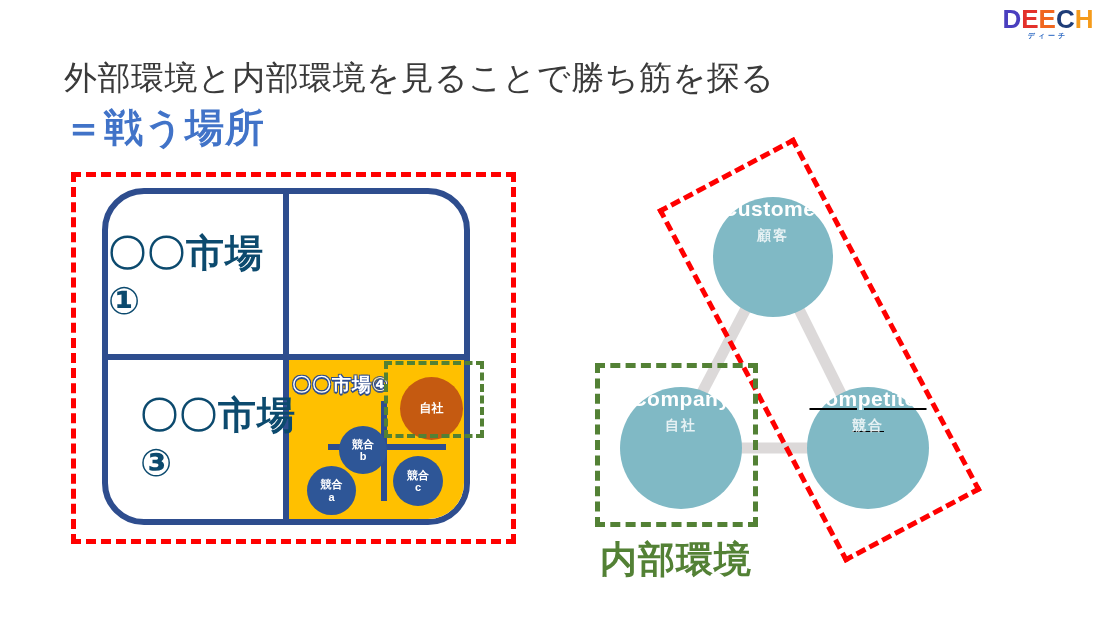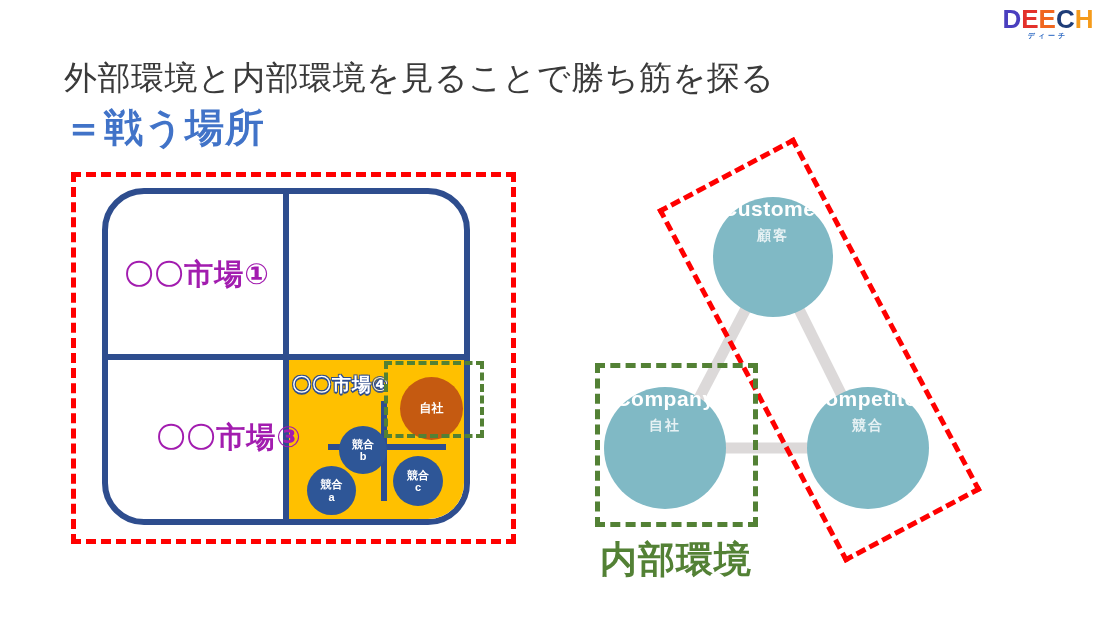--- a/index.html
+++ b/index.html
@@ -32,21 +32,21 @@
   .matrix .v-divider { position:absolute; left:calc(50% - 3px); top:-3px; bottom:-3px; width:6px; background:#2E4D8E; z-index:2; }
   .matrix .h-divider { position:absolute; top:calc(50% - 3px); left:-3px; right:-3px; height:6px; background:#2E4D8E; z-index:2; }
   .matrix .q4-bg {
     position:absolute; left:50%; top:50%; right:0; bottom:0;
     background:#FFC000; border-bottom-right-radius:36px; z-index:1;
   }
   .q-cell { position:absolute; width:50%; height:50%; display:flex; align-items:center; justify-content:center; z-index:3; }
   .q-cell.q1 { left:0; top:0; }
   .q-cell.q2 { right:0; top:0; }
   .q-cell.q3 { left:8px; bottom:0;margin-left:24px; }
-  .q-label { font-size:29px; font-weight:bold; color:#a21caf; letter-spacing:1px; }
+  .q-label { font-size:38px; font-weight:bold; color:#0c4a6e; letter-spacing:1px; }
   .q4-label {
     position:absolute; left:184px; top:178px; z-index:4;
     font-size:19px; font-weight:bold; color:#ffffff; letter-spacing:1px;
     text-shadow:-1px -1px 0 #2E4D8E, 1px -1px 0 #2E4D8E, -1px 1px 0 #2E4D8E, 1px 1px 0 #2E4D8E, 0 2px 0 #2E4D8E;
     text-align:right;
   }
   .sub-bar-v { position:absolute; left:273px; top:207px; width:6px; height:100px; background:#2E4D8E; z-index:3; }
   .sub-bar-h { position:absolute; left:220px; top:250px; width:118px; height:6px; background:#2E4D8E; z-index:3; }
   .bubble {
     position:absolute; border-radius:50%; display:flex; align-items:center; justify-content:center;
@@ -64,22 +64,22 @@
 
   
   .connectors { position:absolute; left:0; top:0; z-index:1; }
   .node {
     position:absolute; border-radius:50%; background:#80B9C5; z-index:2;
     display:flex; flex-direction:column; align-items:center; justify-content:flex-start; gap:6px;
   }
   .node .en { color:#ffffff; font-weight:bold; font-size:21px; letter-spacing:0.5px; }
   .node .ja { color:rgba(255,255,255,0.8); font-weight:bold; font-size:14px; letter-spacing:2px; }
   .node.customer   { left:713px; top:197px; width:120px; height:120px; }
-  .node.company    { left:604px; top:387px; width:122px; height:122px; }
-  .node.competitor { left:807px; top:387px; width:122px; height:122px; }
+  .node.company    { left:620px; top:387px; width:122px; height:122px; }
+  .node.competitor { left:807px; top:387px; width:122px; height:122px;text-decoration:underline; }
   .red-outline-right {
     position:absolute; left:742px; top:150px; width:155px; height:400px;
     border:5px dashed #FF0000; transform:rotate(-28deg); z-index:3;
   }
   .green-outline-right {
     position:absolute; left:595px; top:363px; width:163px; height:164px;
     border:5px dashed #538135; z-index:3;
   }
   .label-external { position:absolute; left:898px; top:271px; font-size:37px; font-weight:bold; color:#FF0000; letter-spacing:1px; z-index:4; }
   .label-internal { position:absolute; left:600px; top:535px; font-size:37px; font-weight:bold; color:#538135; letter-spacing:1px; z-index:4; }

